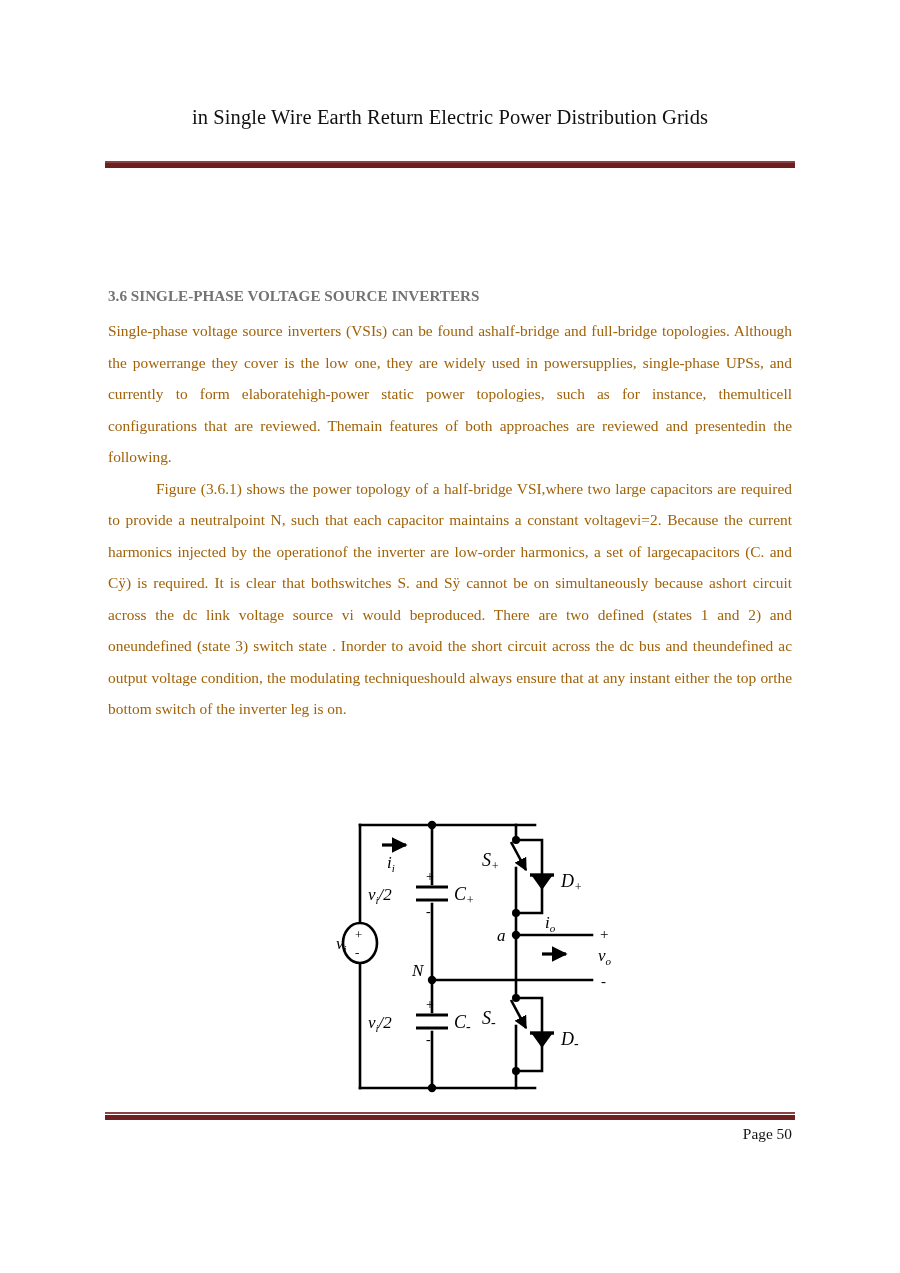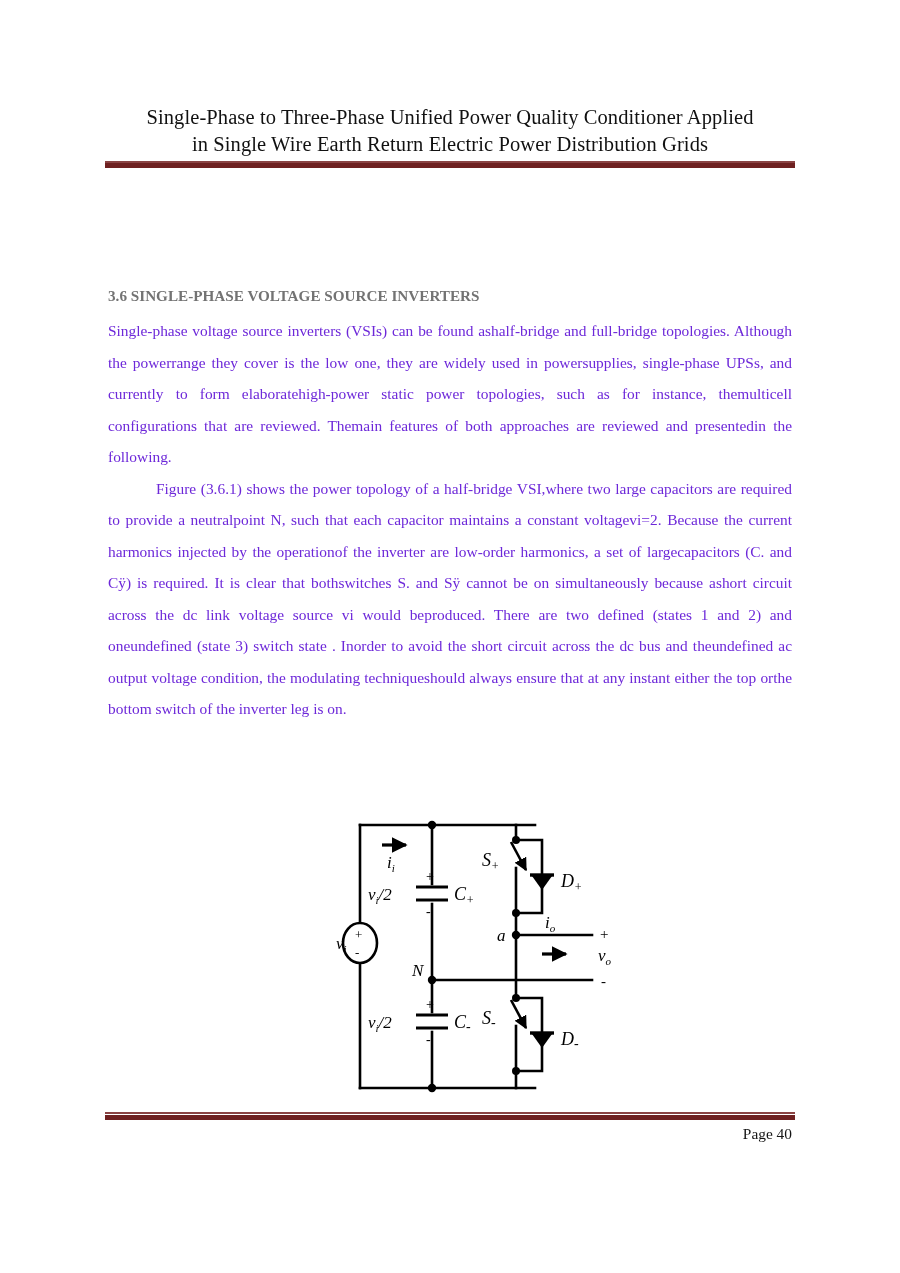--- a/index.html
+++ b/index.html
@@ -75,21 +75,21 @@
     margin: 18px 0 8px 0;
     line-height: 20px;
     color: #111111;
   }
   p.para {
     font-size: 15.4px;
     line-height: 31.5px;
     text-align: justify;
     text-justify: inter-word;
     margin: 0;
-    color: #6d28d9;
+    color: #a16207;
   }
   p.para.indented {
     text-indent: 48px;
     font-family: Liberation Serif, serif;
   }
 
   
   .figure {
     position: absolute;
     left: 330px;
@@ -130,21 +130,20 @@
     font-size: 15.4px;
     color: #151515;
   }
 </style>
 </head>
 <body>
 
 <div class="page">
 
   <div class="header">
-    <div class="header-title">Single-Phase to Three-Phase Unified Power Quality Conditioner Applied</div>
     <div class="header-title">in Single Wire Earth Return Electric Power Distribution Grids</div>
   </div>
   <div class="header-rule">
     <div class="band-thin"></div>
     <div class="band-thick"></div>
   </div>
 
   <div class="body-area">
 
     <h2 class="sec-heading">3.6 SINGLE-PHASE VOLTAGE SOURCE INVERTERS</h2>
@@ -283,15 +282,15 @@
         <text x="271" y="178" font-size="15">-</text>
 
       </g>
     </svg>
   </div>
 
   <div class="footer-rule">
     <div class="band-thin"></div>
     <div class="band-thick"></div>
   </div>
-  <div class="footer-text">Page 40</div>
+  <div class="footer-text">Page 50</div>
 
 </div>
 
 </body></html>

